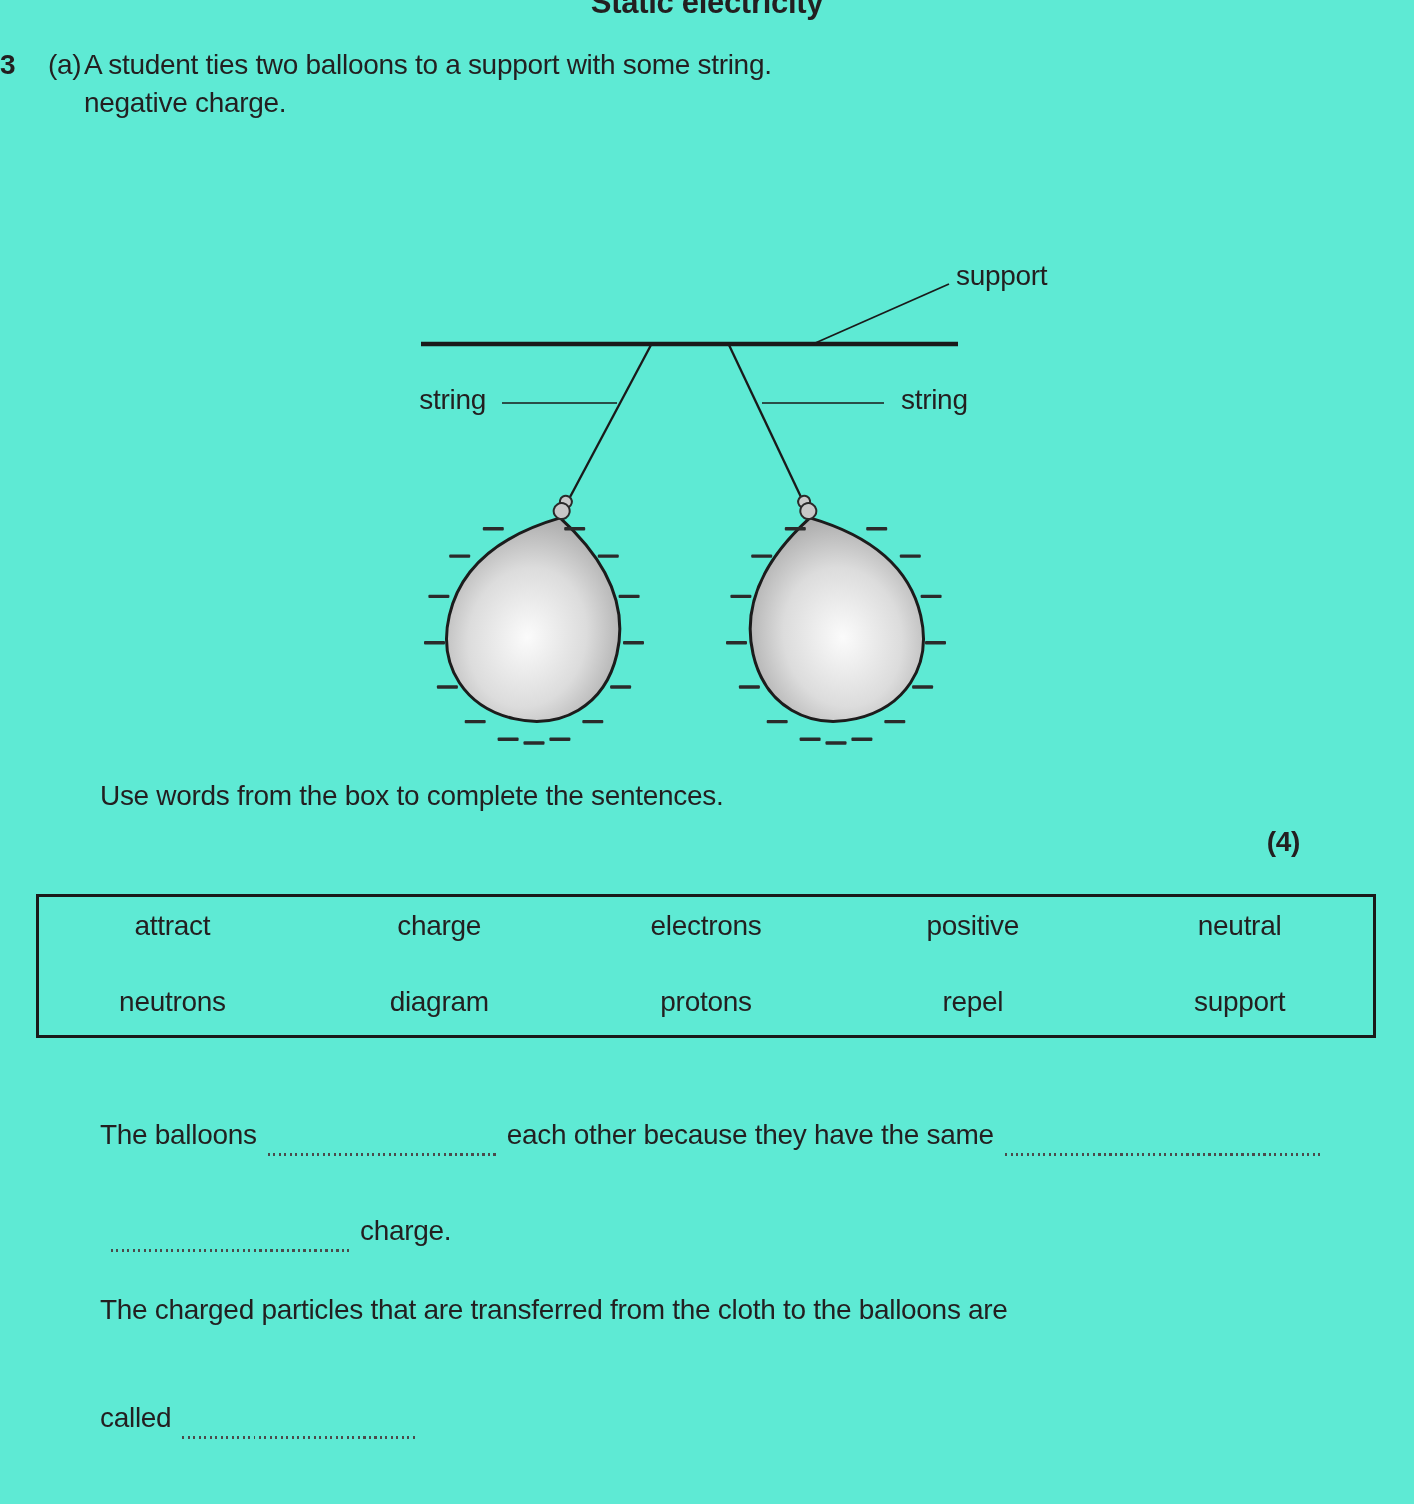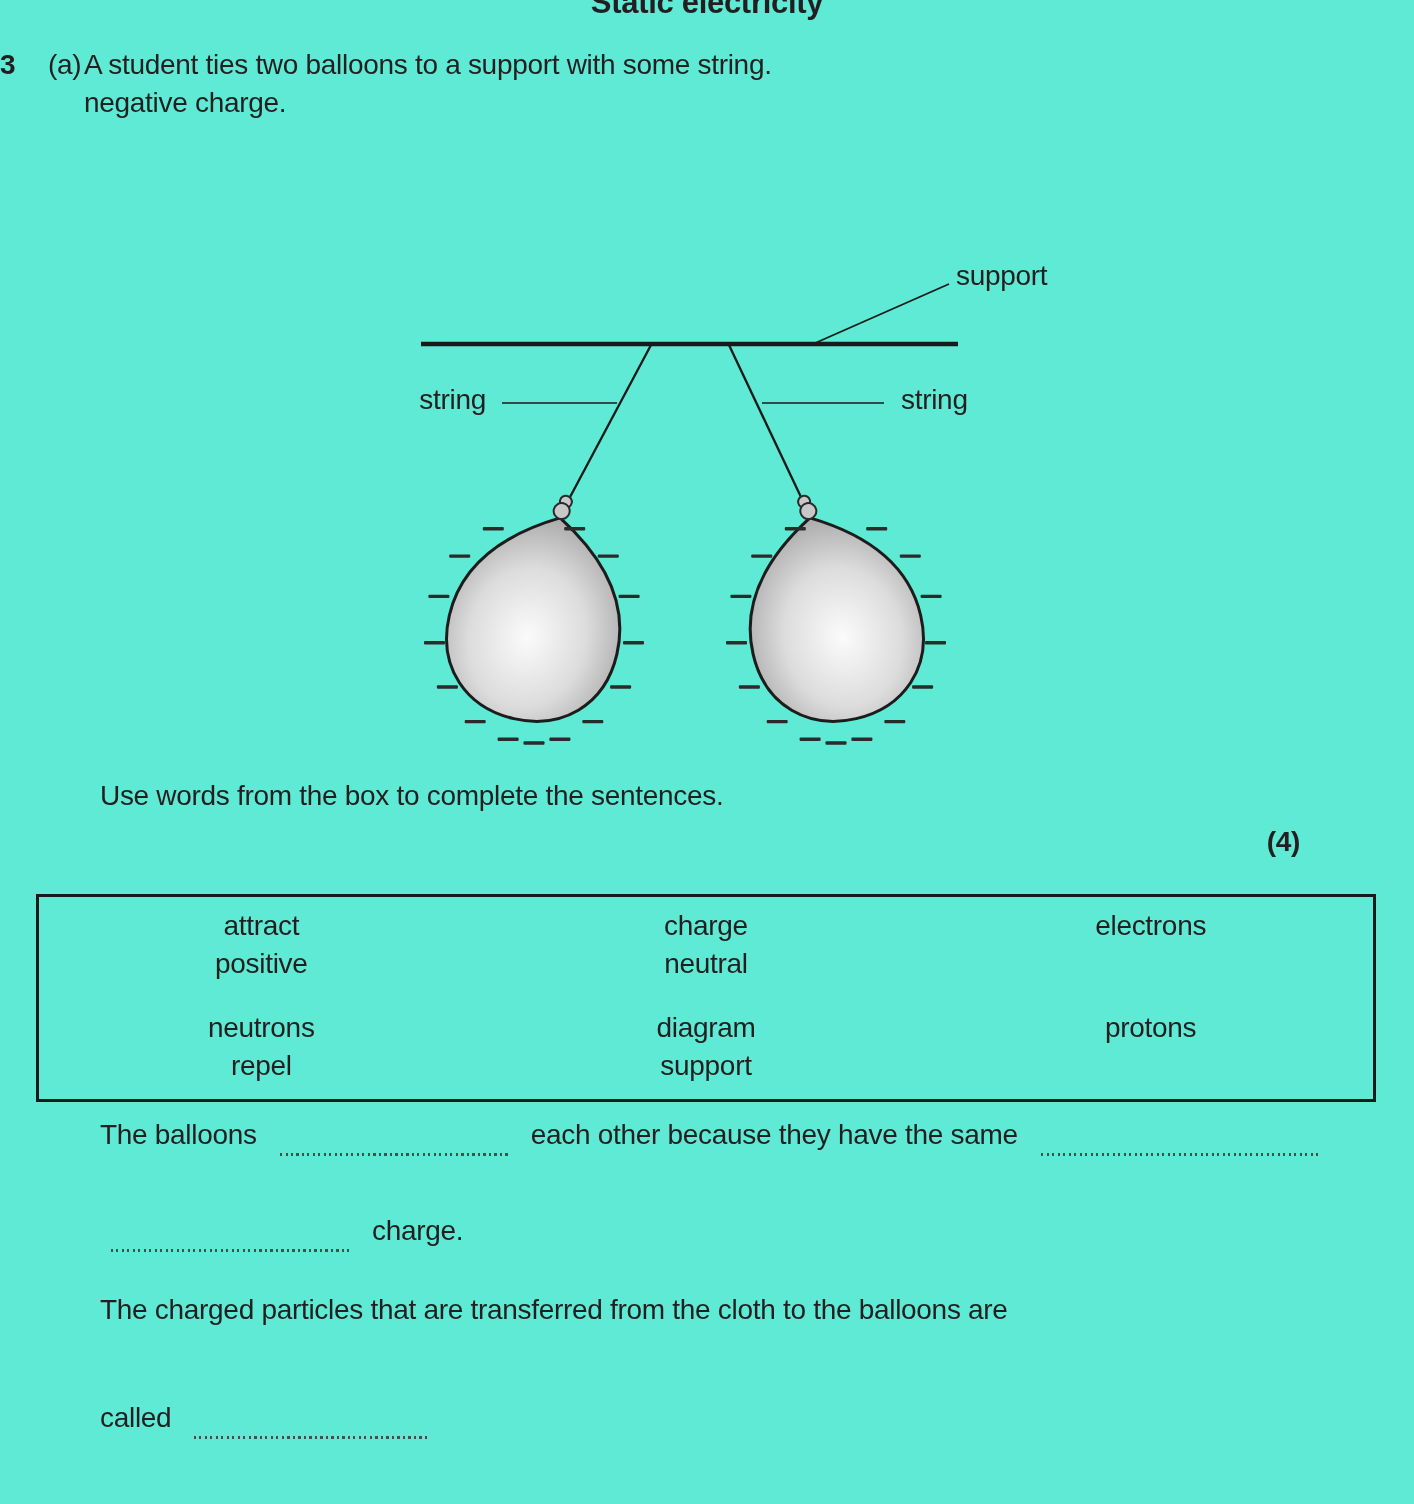--- a/index.html
+++ b/index.html
@@ -28,27 +28,27 @@
   .marks{
     top:827px; left:1100px; width:200px; text-align:right;
     font-weight:bold; line-height:30px;
   }
   .wordbox{
     top:894px; left:36px; width:1334px;
     border:3px solid #1a1a1a;
     padding:10px 0 14px 0;
   }
   .wb-row{
-    display:grid; grid-template-columns:repeat(3,1fr);
+    display:grid; grid-template-columns:repeat(5,1fr);
     line-height:38px; text-align:center;
   }
-  .wb-row + .wb-row{margin-top:26px;}
+  .wb-row + .wb-row{margin-top:38px;}
   .sentence{
     left:100px; width:1233px;
-    display:flex; align-items:baseline; line-height:38px;gap:12px;
+    display:flex; align-items:baseline; line-height:38px;
   }
   .s1{top:1116px;}
   .s2{top:1212px;}
   .s3{top:1291px; display:block;}
   .s4{top:1399px;align-items:center;}
   .blank{
     height:3px; margin:0 11px -2px 11px; align-self:flex-end;
     background-image:repeating-linear-gradient(to right,#4b4b4b 0 2px,transparent 2px 5.5px);
   }
   .b1{width:228px;}

